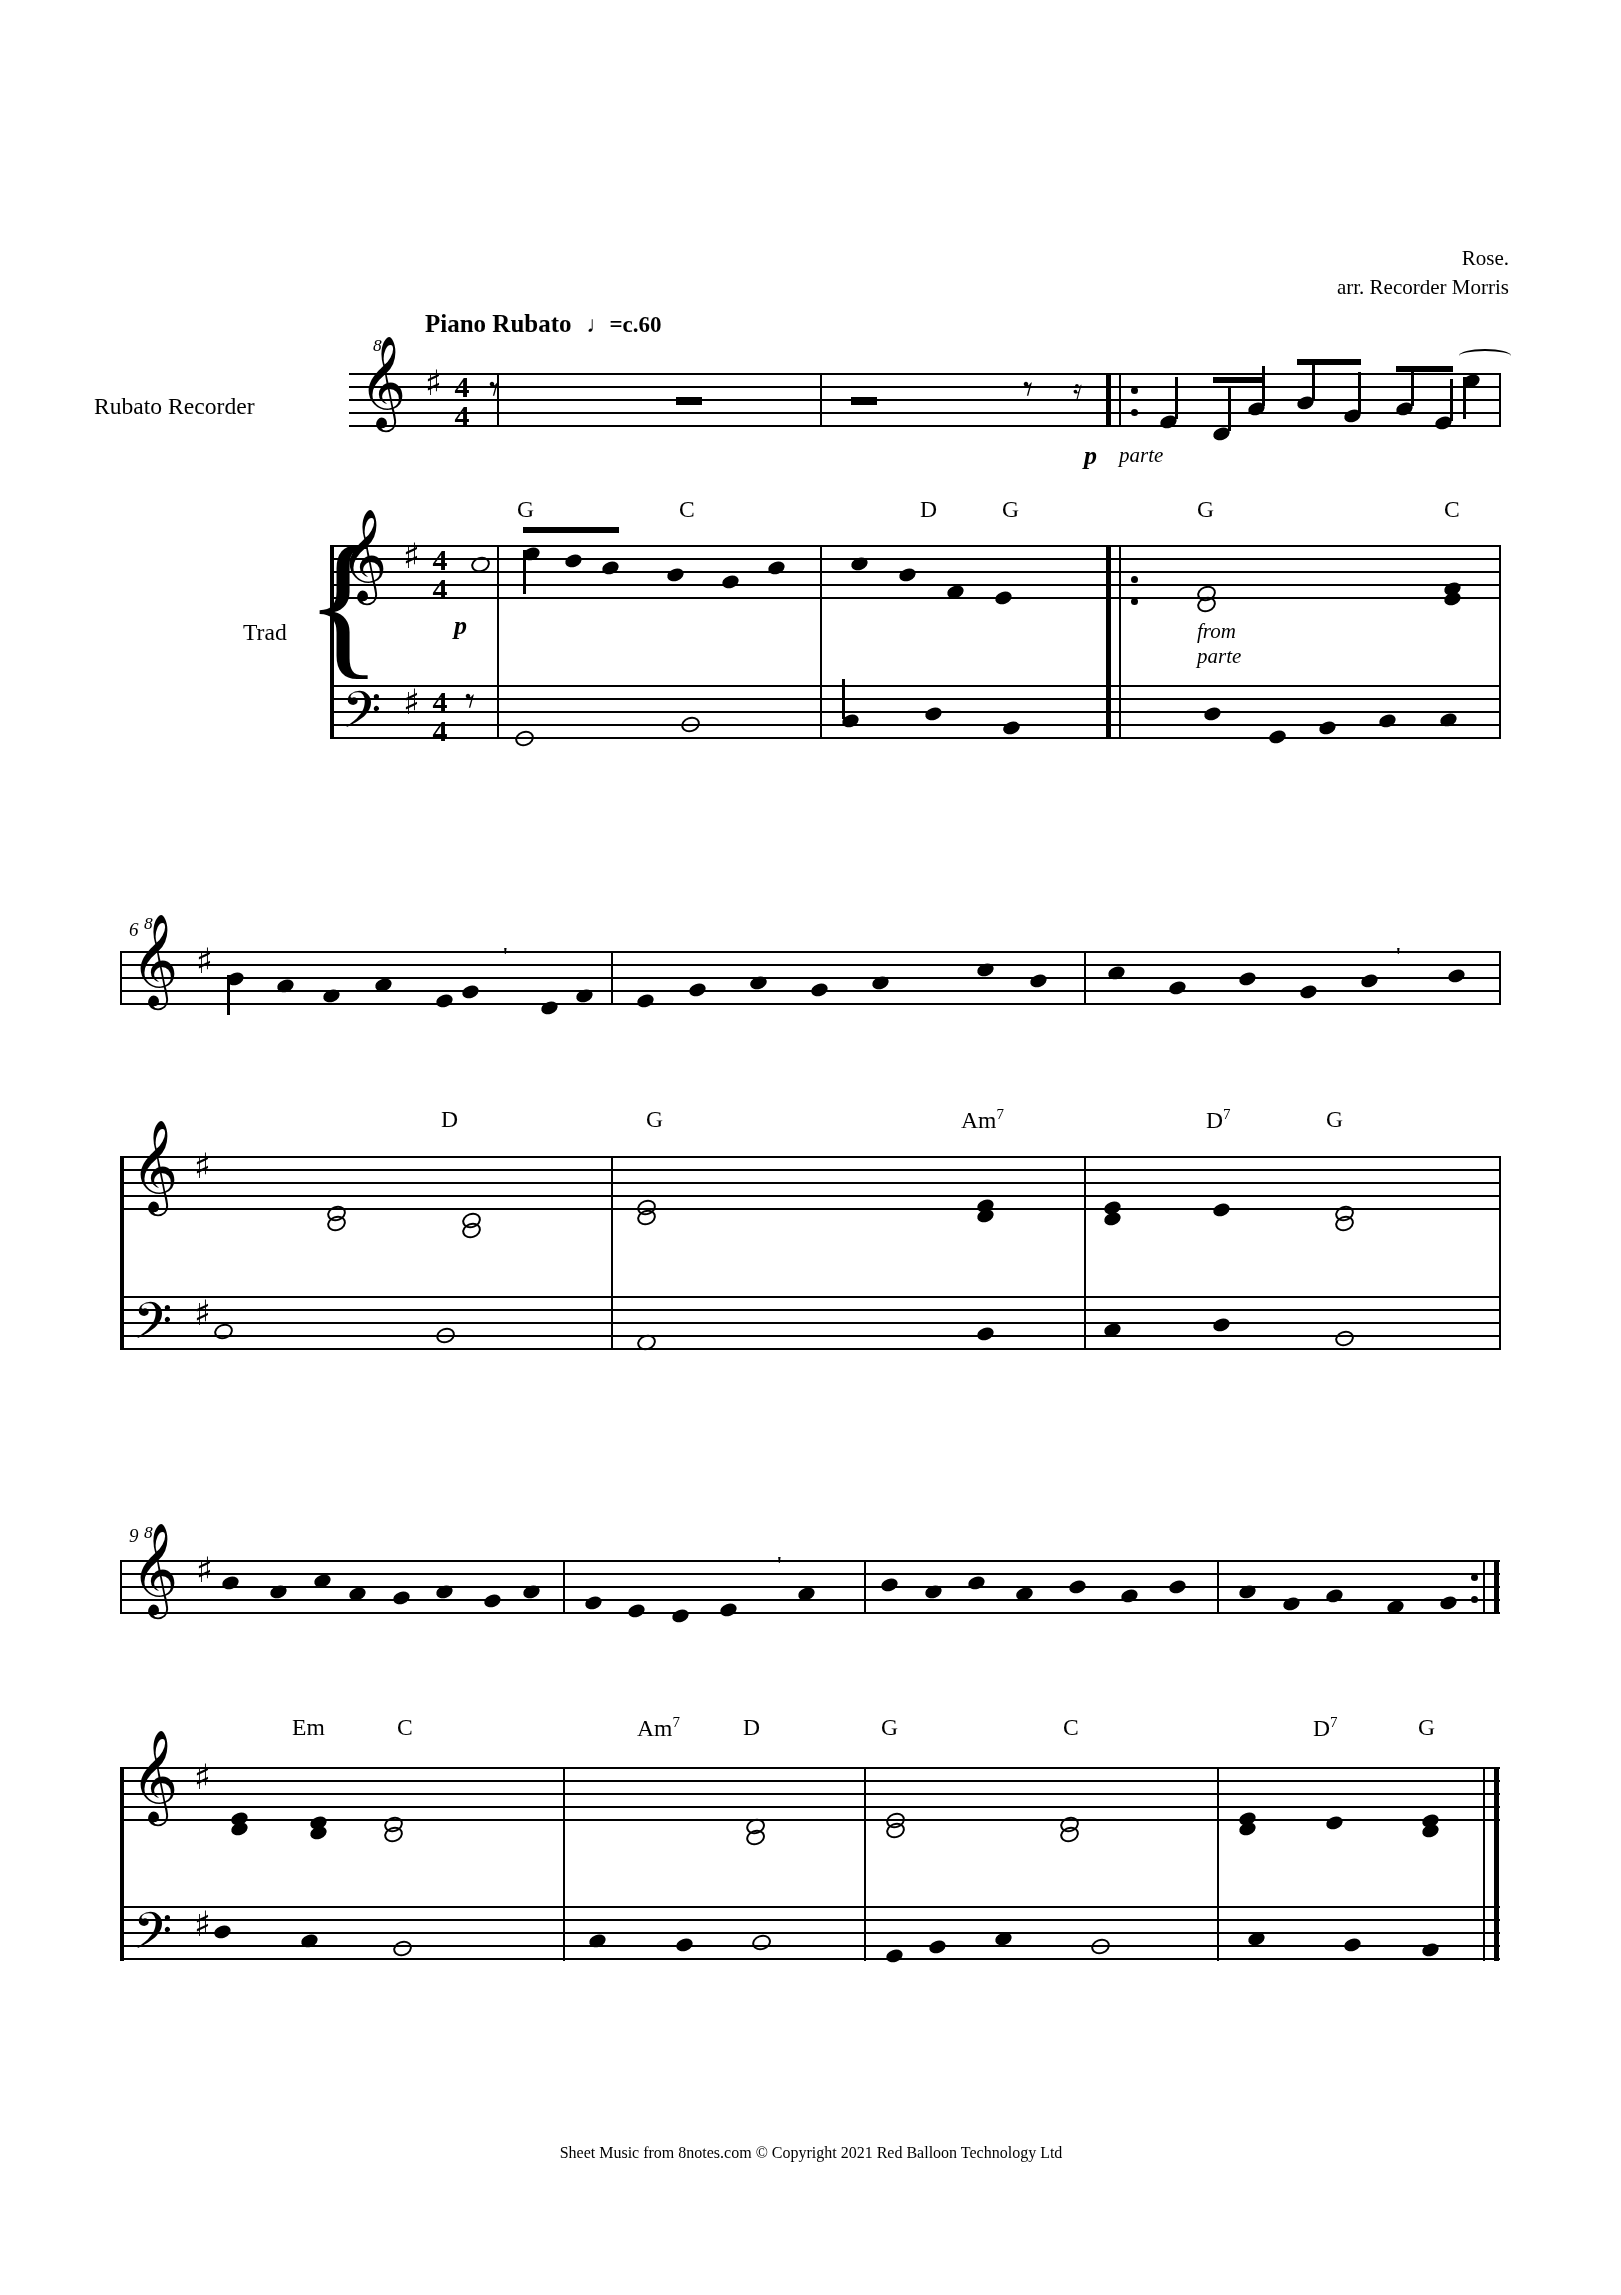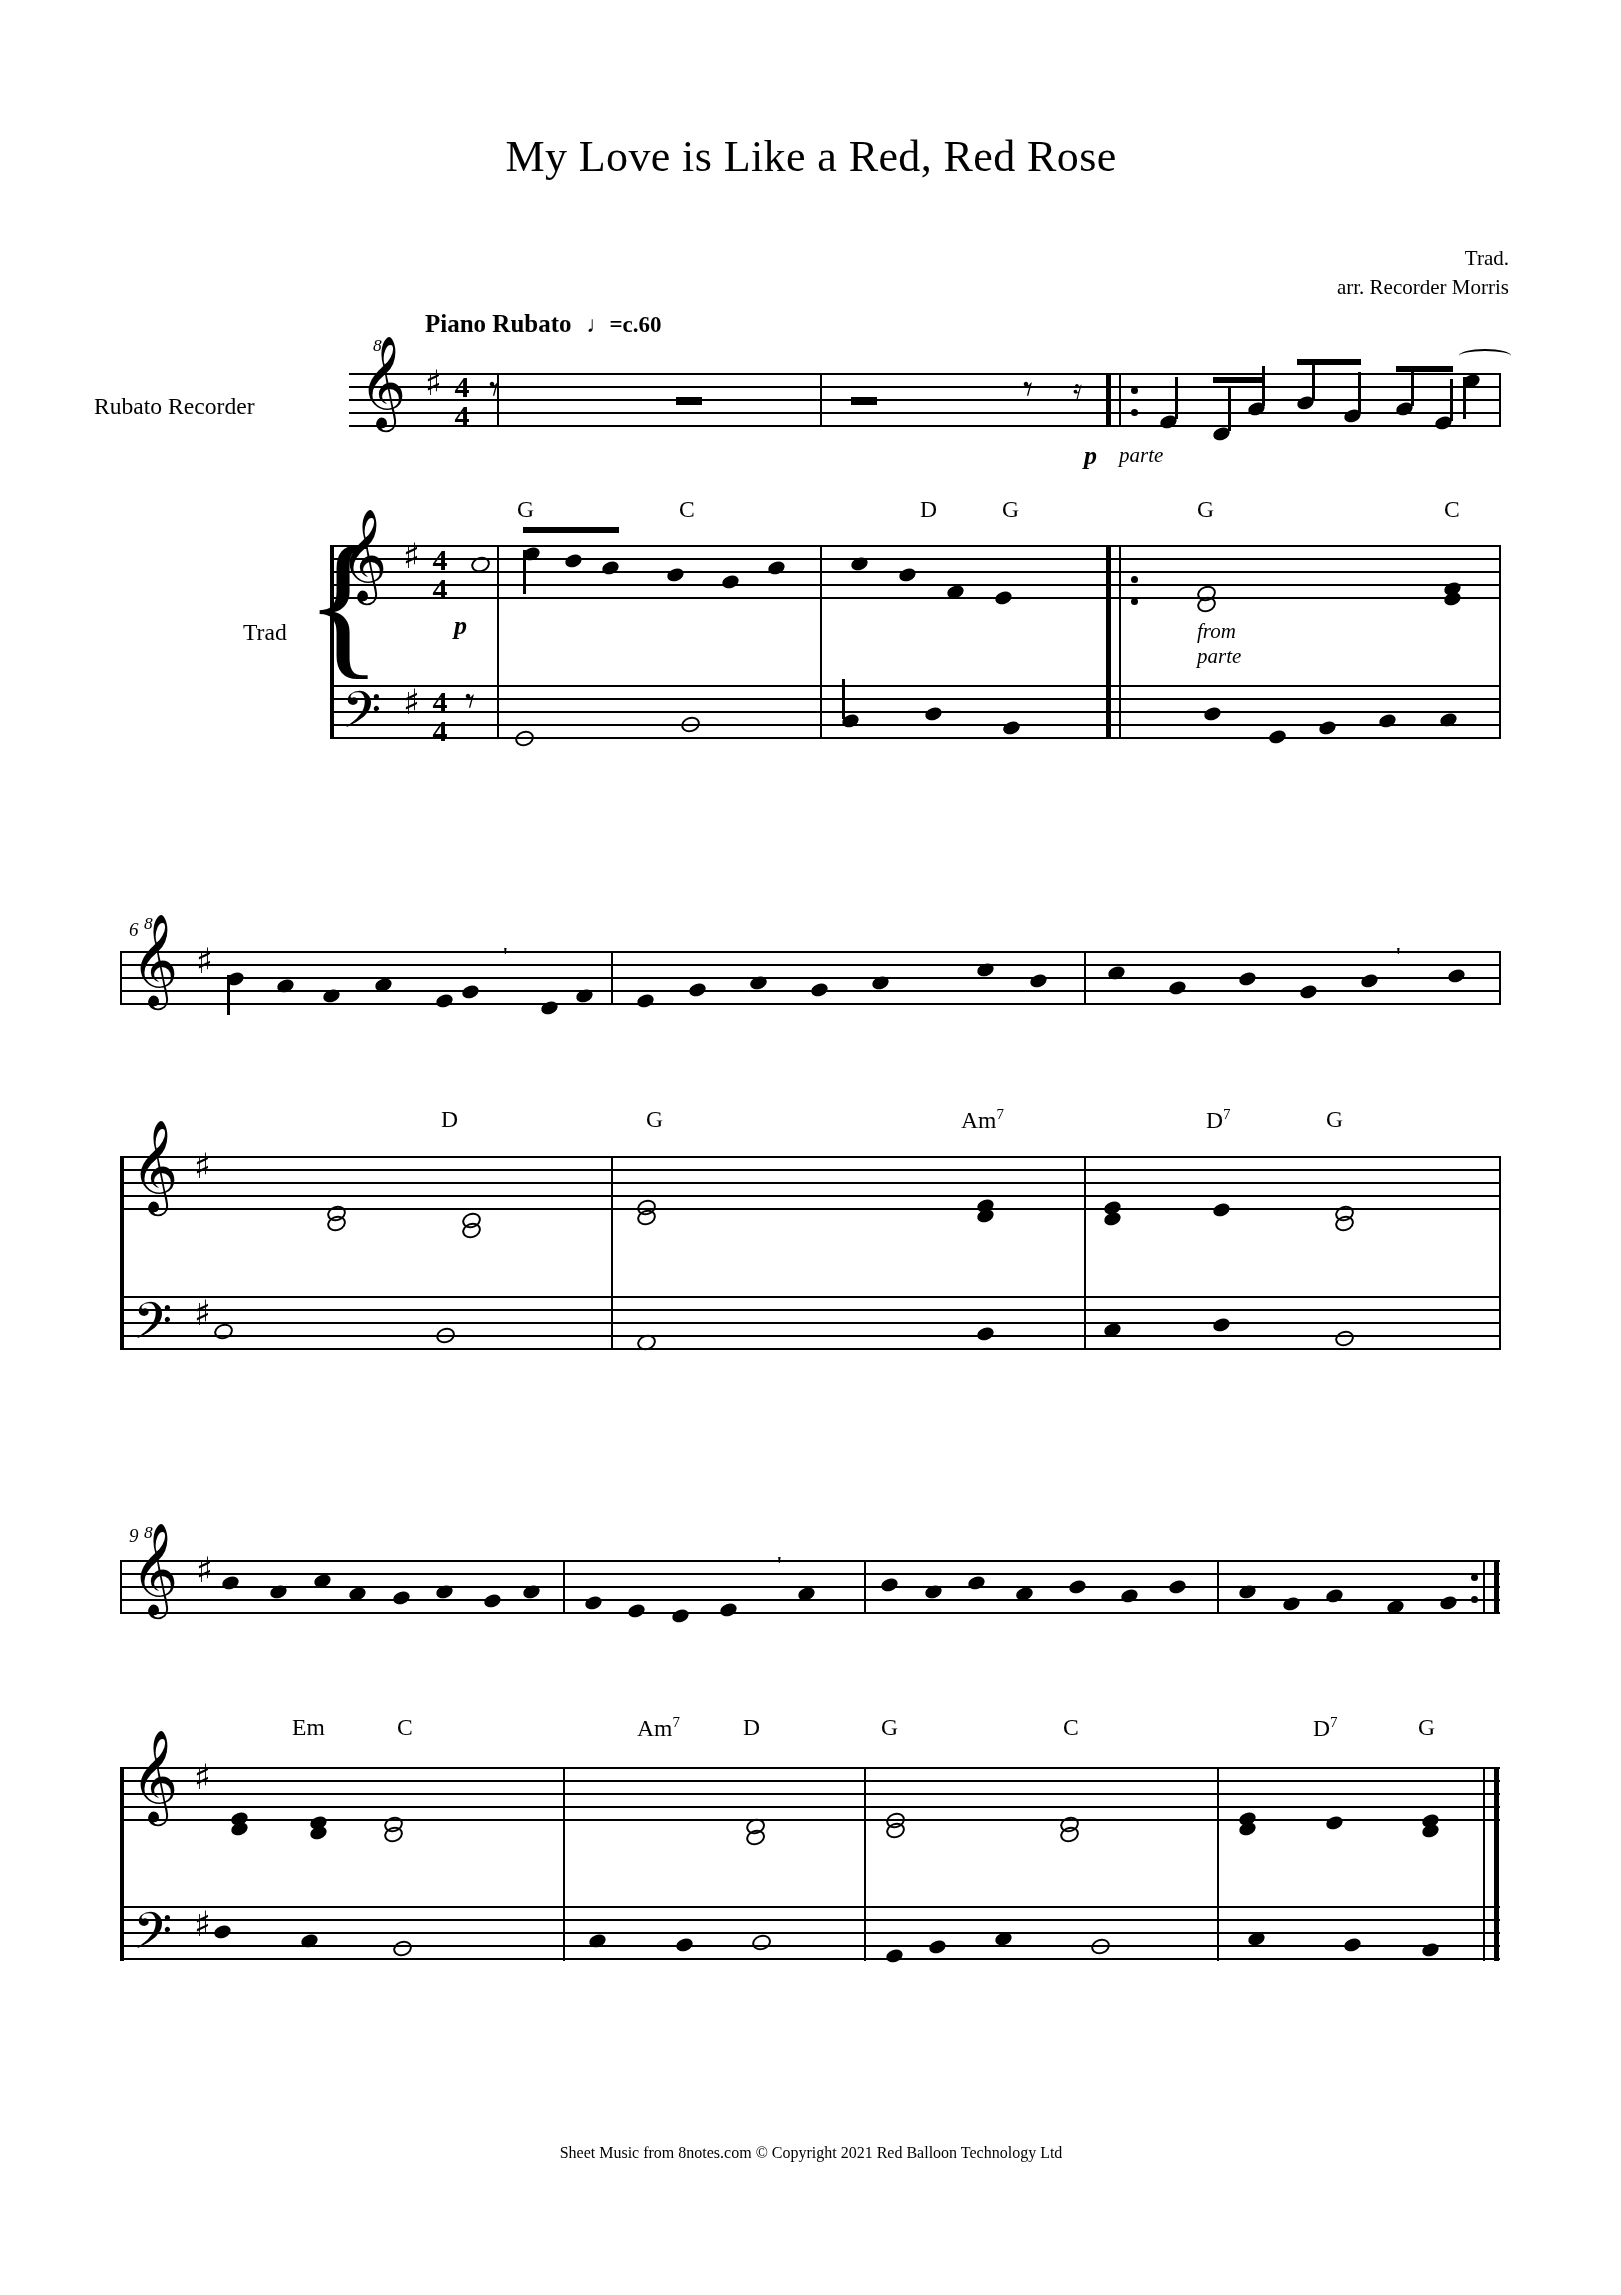--- a/index.html
+++ b/index.html
@@ -195,24 +195,23 @@
     background: #000;
     border-radius: 50%;
     margin-bottom: 15px;
   }
 </style>
 </head>
 <body>
 
 <div class="page">
 
-  <div class="title">My Love is Like a Red, Red Rose</div>
 
   <div class="credits">
-    <div>Trad.</div>
+    <div>Rose.</div>
     <div>arr. Recorder Morris</div>
   </div>
 
   <div class="tempo">
     <span>Piano Rubato</span>
     <span class="note-eq" style="margin-left:8.7px;">♩</span><span class="note-eq">=c.60</span>
   </div>
 
   <div class="instr-label instr-recorder">Rubato Recorder</div>
   <div class="instr-label instr-piano">Trad</div>

